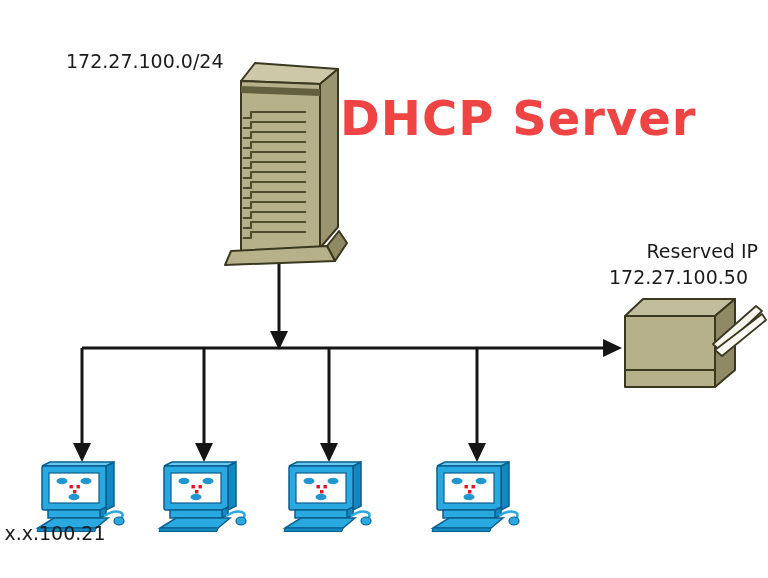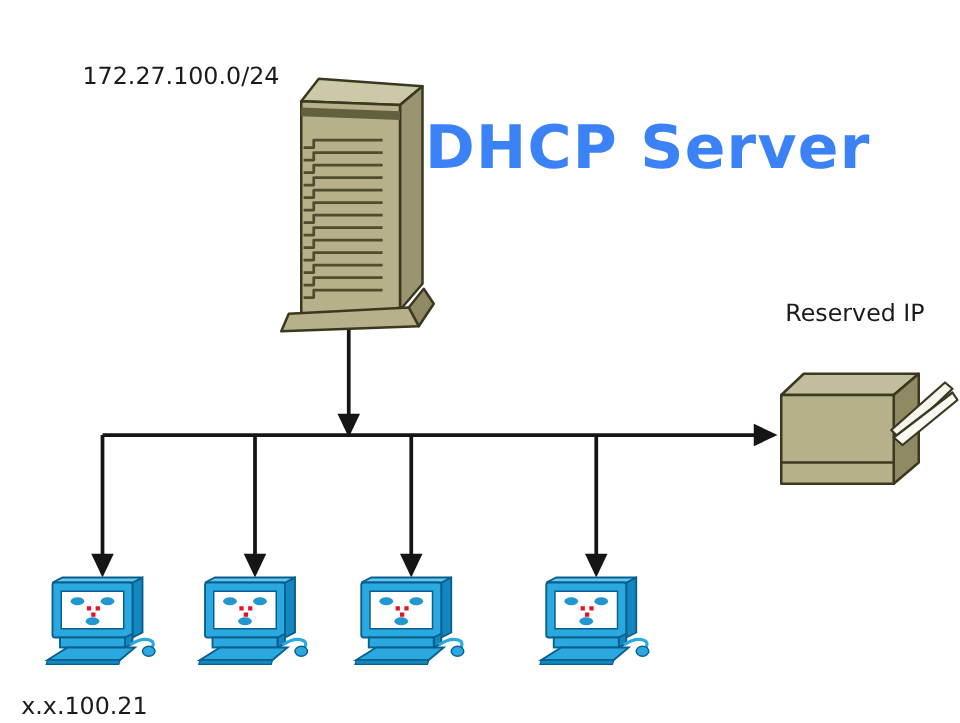--- a/index.html
+++ b/index.html
@@ -4,25 +4,25 @@
 <style>
   html,body{margin:0;padding:0;background:#ffffff;}
   #stage{
     position:relative;width:768px;height:572px;background:#ffffff;
     overflow:hidden;font-family:"DejaVu Sans","Liberation Sans",sans-serif;
   }
   #gfx{position:absolute;left:0;top:0;}
   .txt{position:absolute;color:#1b1b1b;white-space:nowrap;}
   .ip{font-size:19px;}
   .title{
-    font-size:48px;font-weight:600;letter-spacing:1px;color:#3b82f6;
+    font-size:48px;font-weight:600;letter-spacing:1px;color:#ef4444;
     line-height:56px;
   }
-  .center{text-align:center;}
-  .client-label{width:110px;text-align:left;top:554px;margin-left:17px;}
+  .center{text-align:right;}
+  .client-label{width:110px;text-align:center;top:522px;}
   #bottom-bar{
     position:absolute;left:95px;top:572px;width:318px;height:6px;
     background:#2d6089;
   }
 </style>
 </head>
 <body>
 
 <div id="stage">
 
@@ -100,17 +100,18 @@
     <use href="#pc-icon" transform="translate(283,458)"></use>
     <use href="#pc-icon" transform="translate(431,458)"></use>
   </svg>
 
   <div class="txt ip" style="left:66px;top:50px;">172.27.100.0/24</div>
 
   <div class="txt title" style="left:340px;top:90px;">DHCP Server</div>
 
 
   <div class="txt ip center" style="left:610px;top:240px;width:148px;">Reserved IP</div>
+  <div class="txt ip center" style="left:600px;top:266px;width:148px;">172.27.100.50</div>
 
   <div class="txt ip client-label" style="left:0px;">x.x.100.21</div>
 
   <div id="bottom-bar"></div>
 </div>
 
 </body></html>

